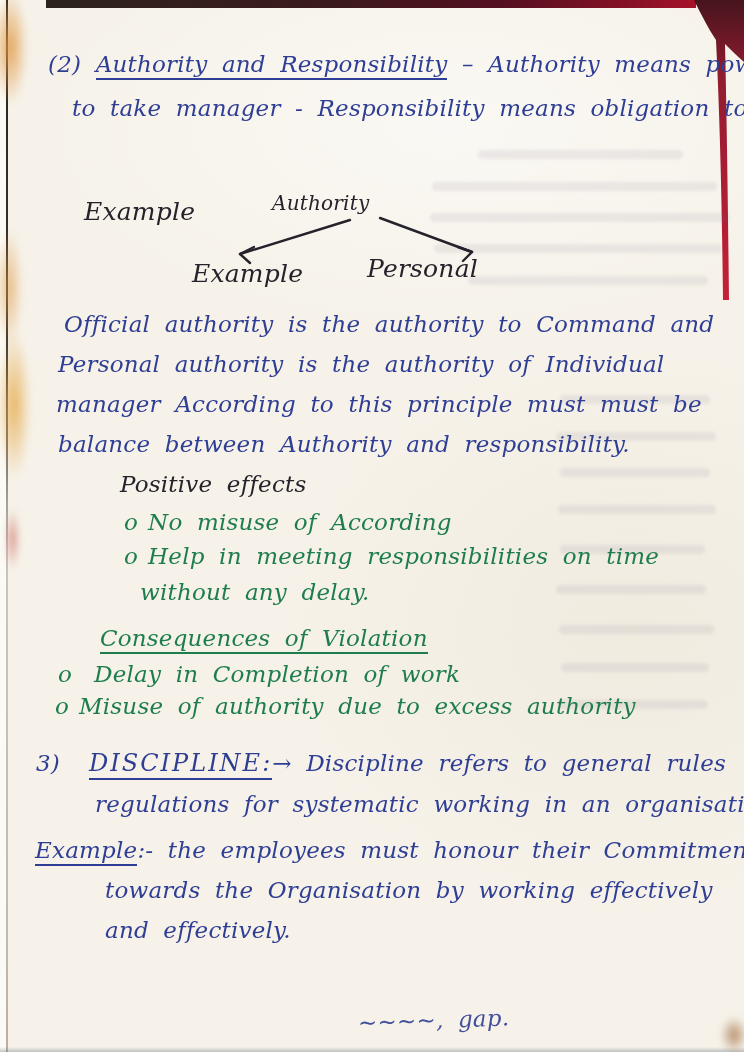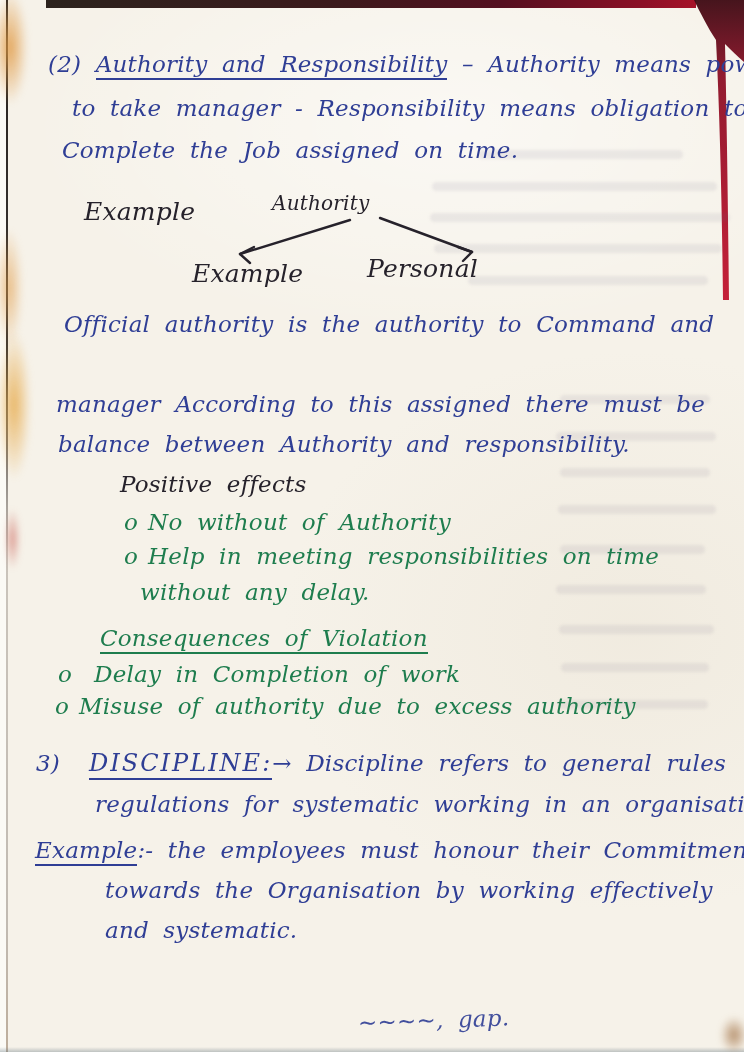--- a/index.html
+++ b/index.html
@@ -76,44 +76,44 @@
   <div class="ghost" style="left:559px;top:625px;width:155px;"></div>
   <div class="ghost" style="left:561px;top:663px;width:148px;"></div>
   <div class="ghost" style="left:558px;top:700px;width:150px;"></div>
 
   <div class="line blue" style="left:48px;top:52px">
     <span>(2)</span>
     <span class="ul">Authority and Responsibility</span>
     <span>– Authority means power</span>
   </div>
   <div class="line blue" style="left:72px;top:96px">to take manager - Responsibility means obligation to</div>
-  <div class="line blue" style="left:62px;top:138px">Complete the Job assigned on time.</div>
 
   <div class="line black" style="left:84px;top:198px;font-size:25px">Example</div>
   <div class="line black" style="left:272px;top:192px;font-size:20px">Authority</div>
   <div id="split-arrows">
     <svg width="310" height="58" viewBox="0 0 310 58">
       <g stroke="var(--ink_black,#26222b)" stroke-width="2.4" fill="none" stroke-linecap="round">
         <path d="M150 4 L40 38"></path>
         <path d="M40 38 L54 31 M40 38 L50 47"></path>
         <path d="M180 2 L272 36"></path>
         <path d="M272 36 L258 31 M272 36 L263 45"></path>
       </g>
     </svg>
   </div>
   <div class="line black" style="left:192px;top:260px;font-size:25px">Example</div>
   <div class="line black" style="left:367px;top:255px;font-size:25px">Personal</div>
 
   <div class="line blue" style="left:64px;top:312px">Official authority is the authority to Command and</div>
-  <div class="line blue" style="left:56px;top:392px">manager According to this assigned there must be</div>
+  <div class="line blue" style="left:58px;top:352px">Personal authority is the authority of Individual</div>
+  <div class="line blue" style="left:56px;top:392px">manager According to this principle must must be</div>
   <div class="line blue" style="left:58px;top:432px">balance between Authority and responsibility.</div>
 
   <div class="line black" style="left:120px;top:472px">Positive effects</div>
   <div class="line green" style="left:124px;top:510px">
-    <span class="marker">o</span><span>No without of Authority</span>
+    <span class="marker">o</span><span>No misuse of According</span>
   </div>
   <div class="line green" style="left:124px;top:544px">
     <span class="marker">o</span><span>Help in meeting responsibilities on time</span>
   </div>
   <div class="line green" style="left:140px;top:580px">without any delay.</div>
 
   <div class="line green" style="left:58px;top:662px">
     <span class="marker wide">o</span><span>Delay in Completion of work</span>
   </div>
   <div class="line green ul" style="left:100px;top:626px">Consequences of Violation</div>
@@ -125,20 +125,20 @@
     <span>3)</span>&nbsp;
     <span class="ul caps">DISCIPLINE:</span><span>→</span>
     <span>Discipline refers to general rules</span>
   </div>
   <div class="line blue" style="left:95px;top:792px">regulations for systematic working in an organisation.</div>
   <div class="line blue" style="left:35px;top:838px">
     <span class="ul">Example</span><span>:-</span>
     <span>the employees must honour their Commitments</span>
   </div>
   <div class="line blue" style="left:105px;top:878px">towards the Organisation by working effectively</div>
-  <div class="line blue" style="left:105px;top:918px">and systematic.</div>
+  <div class="line blue" style="left:105px;top:918px">and effectively.</div>
 
   <div class="line blue" style="left:358px;top:1008px;transform:rotate(-2deg);opacity:.9">
     <span>~~~~,</span>
     <span>gap.</span>
   </div>
 
 </div>
 
 </body></html>

